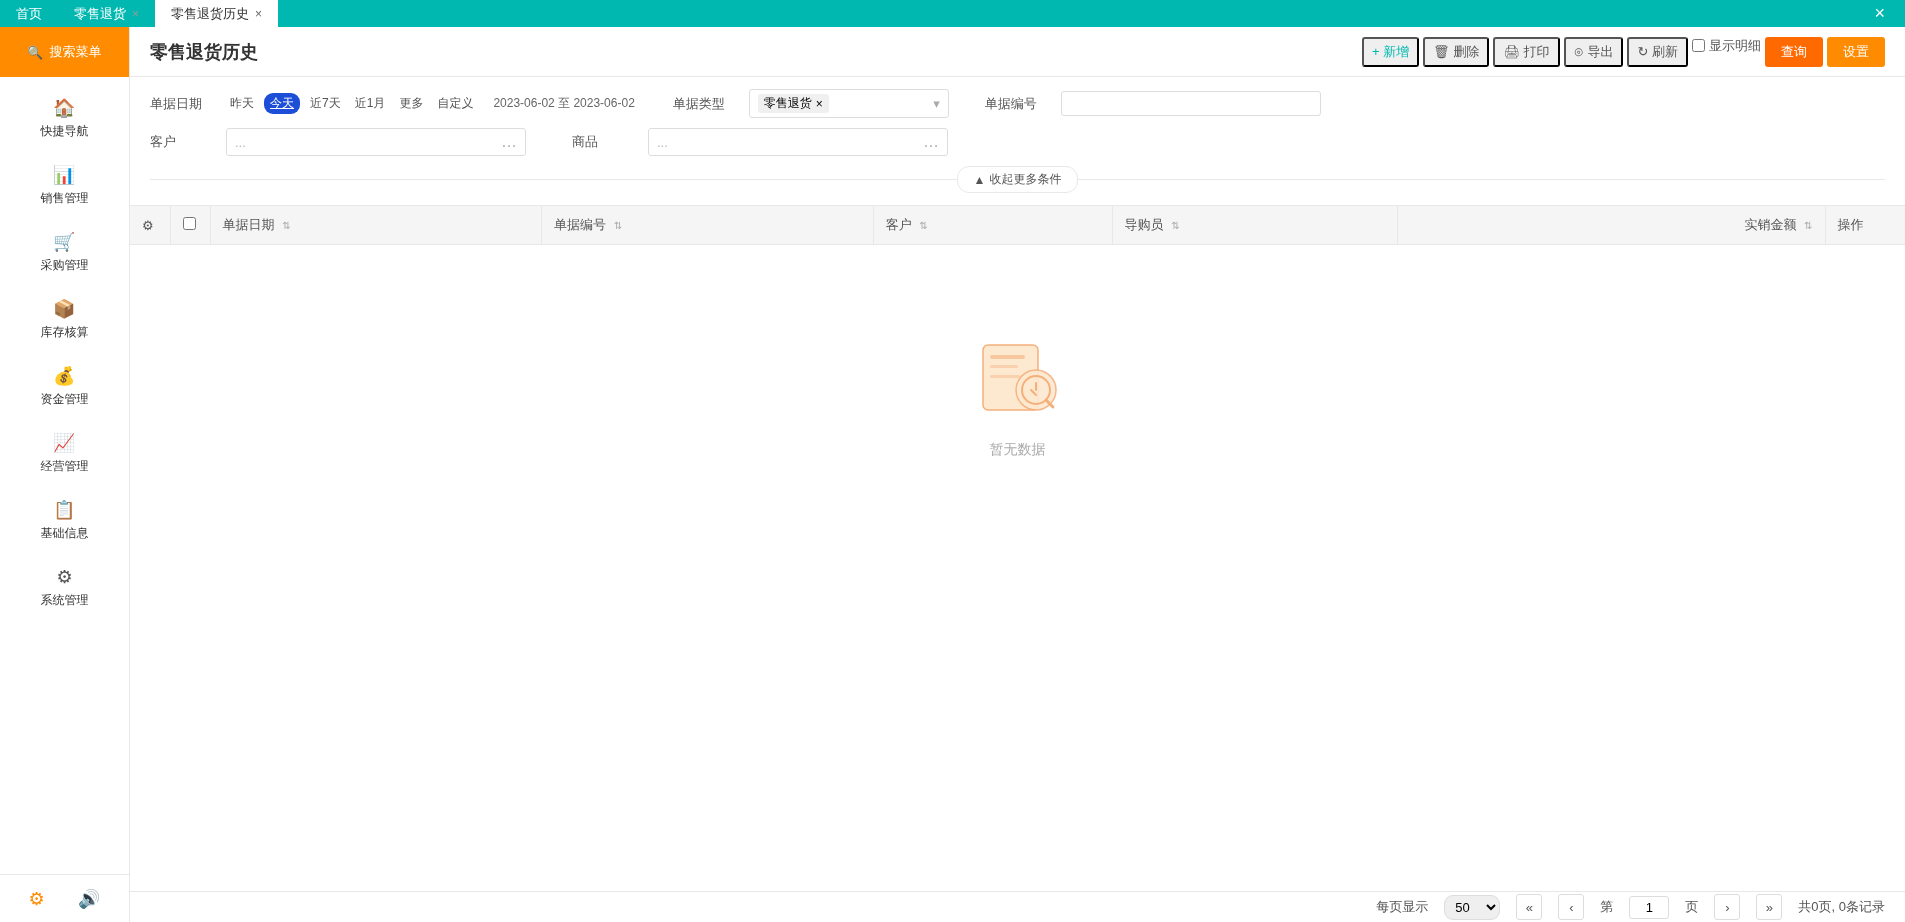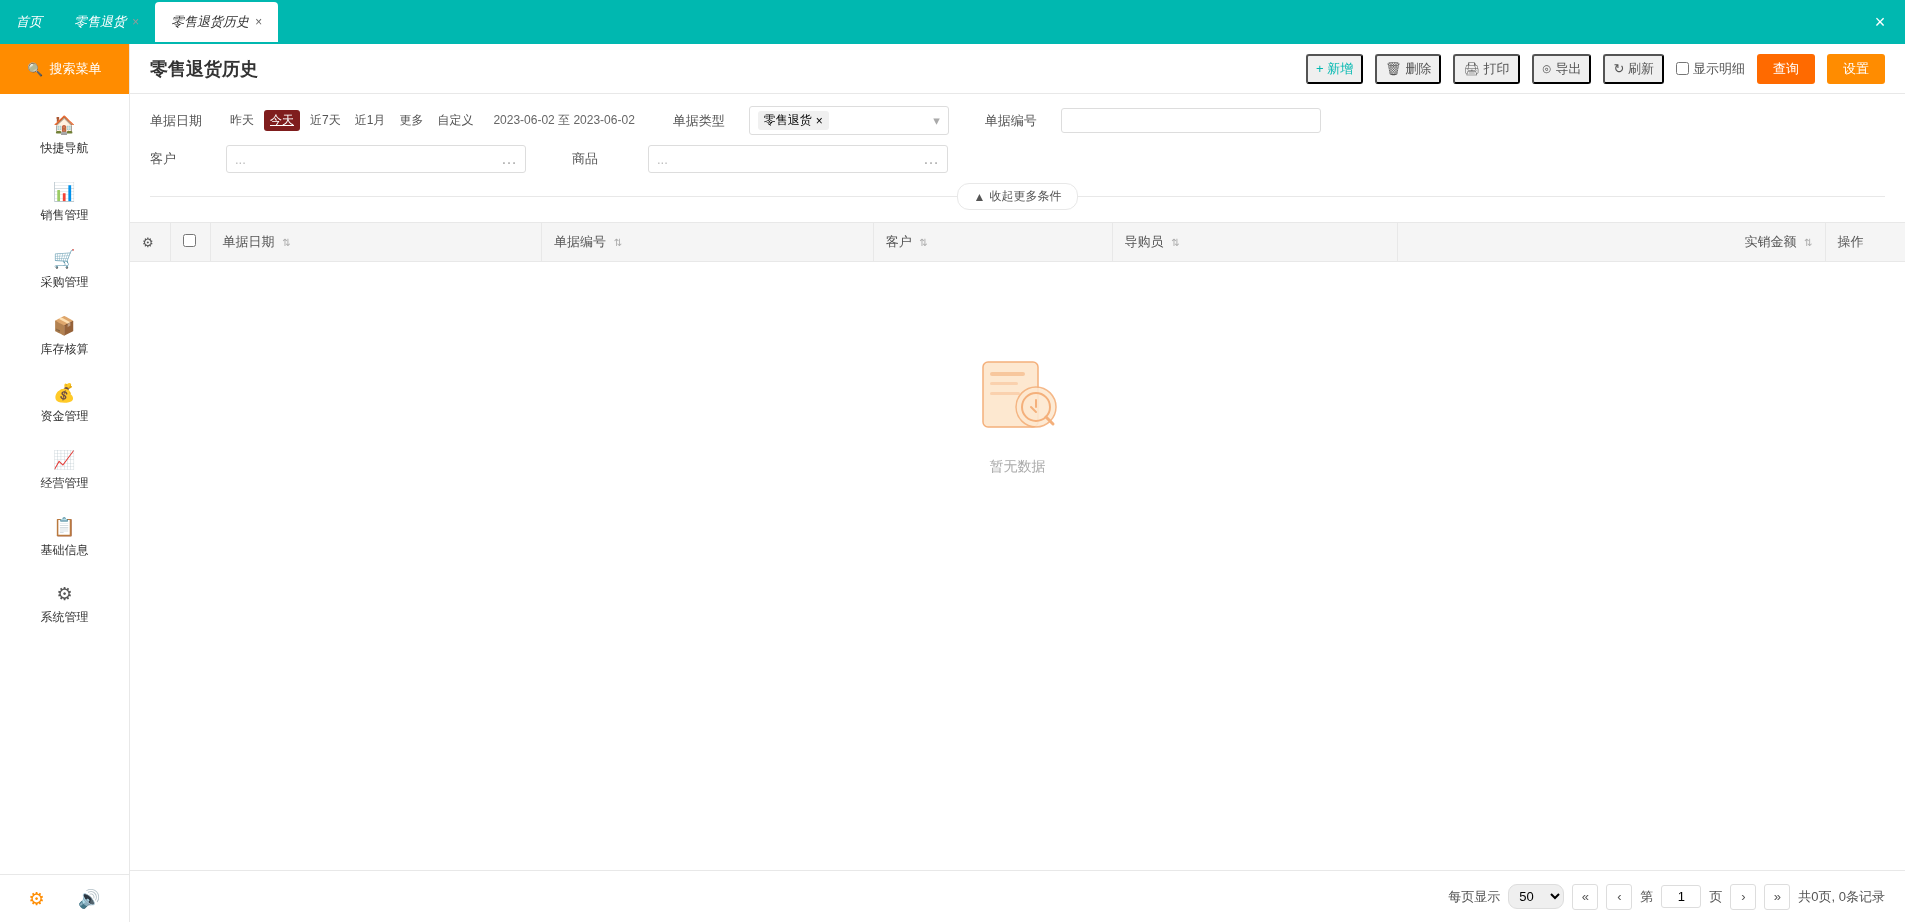--- a/index.html
+++ b/index.html
@@ -1,26 +1,25 @@
 <!DOCTYPE html>
 <html><head>
   <meta charset="utf-8">
   <style>
     * { box-sizing: border-box; margin: 0; padding: 0; font-family: 'Microsoft YaHei', Arial, sans-serif; }
     body { width: 1905px; height: 922px; overflow: hidden; display: flex; flex-direction: column; background: #f5f5f5; }
 
     
     .top-bar {
-      height: 44px;
+      height: 27px;
       background: #00b8b0;
       display: flex;
       align-items: center;
       padding-left: 0;
       flex-shrink: 0;
-      font-style: italic;
     }
     .tab-item {
       height: 40px;
       display: flex;
       align-items: center;
       padding: 0 16px;
       font-size: 13px;
       color: #fff;
       cursor: pointer;
       position: relative;
@@ -131,22 +130,22 @@
       justify-content: space-between;
       flex-shrink: 0;
     }
     .page-title {
       font-size: 18px;
       font-weight: bold;
       color: #333;
     }
     .header-actions {
       display: flex;
-      align-items: center;
-      gap: 12px;
+      align-items: flex-start;
+      gap: 4px;
     }
     .action-btn {
       display: flex;
       align-items: center;
       gap: 4px;
       font-size: 13px;
       color: #555;
       cursor: pointer;
       padding: 4px 8px;
       border-radius: 3px;
@@ -206,23 +205,23 @@
       text-align: right;
     }
     .date-btn {
       font-size: 12px;
       color: #555;
       cursor: pointer;
       padding: 2px 4px;
       border-radius: 3px;
     }
     .date-btn.active {
-      background: #7f1d1d;
+      background: #1d4ed8;
       color: #fff;
-      border-radius: 3px;
+      border-radius: 9px;
       padding: 2px 6px;
       text-decoration: underline;
     }
     .date-range {
       font-size: 12px;
       color: #666;
     }
     .filter-select {
       display: flex;
       align-items: center;
@@ -333,28 +332,28 @@
       height: 100px;
       margin-bottom: 16px;
     }
     .empty-text {
       font-size: 14px;
       color: #aaa;
     }
 
     
     .pagination-bar {
-      height: 52px;
+      height: 31px;
       background: #fff;
       border-top: 1px solid #e8e8e8;
       display: flex;
       align-items: center;
       justify-content: flex-end;
       padding: 0 20px;
-      gap: 8px;
+      gap: 16px;
       font-size: 13px;
       color: #555;
       flex-shrink: 0;
     }
     .page-size-select {
       border: 1px solid #ddd;
       border-radius: 9px;
       padding: 3px 6px;
       font-size: 13px;
       cursor: pointer;

